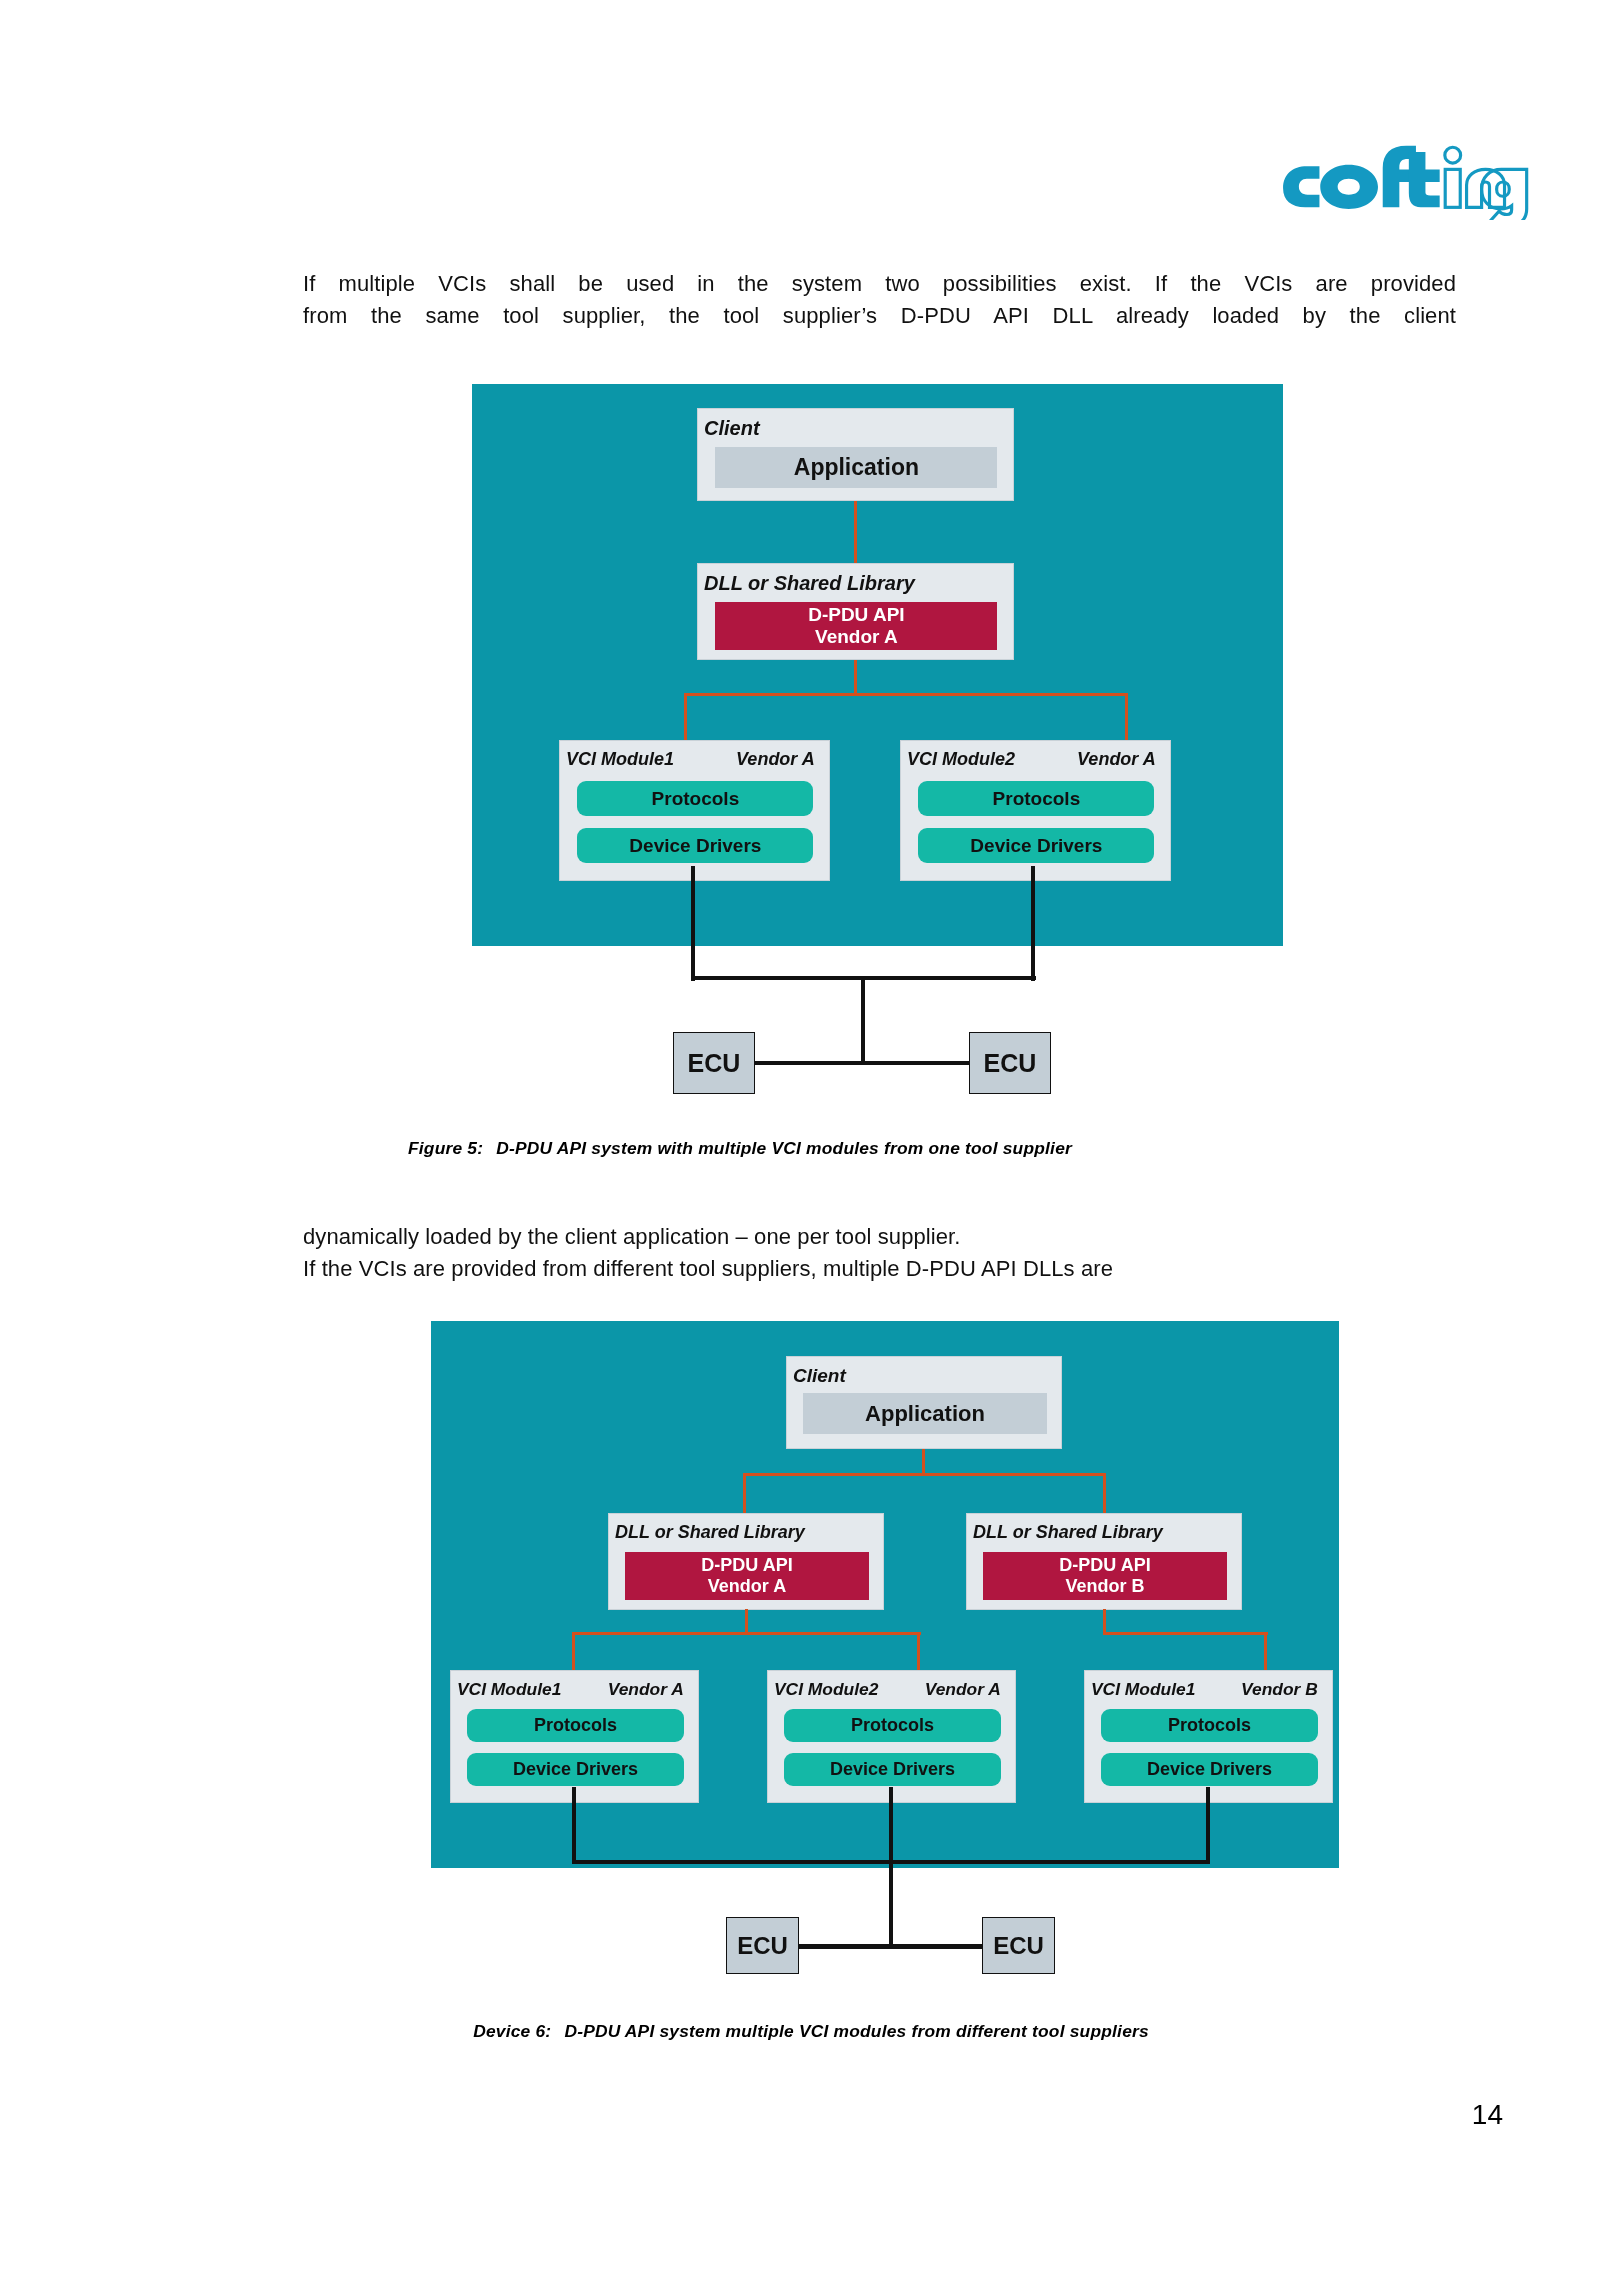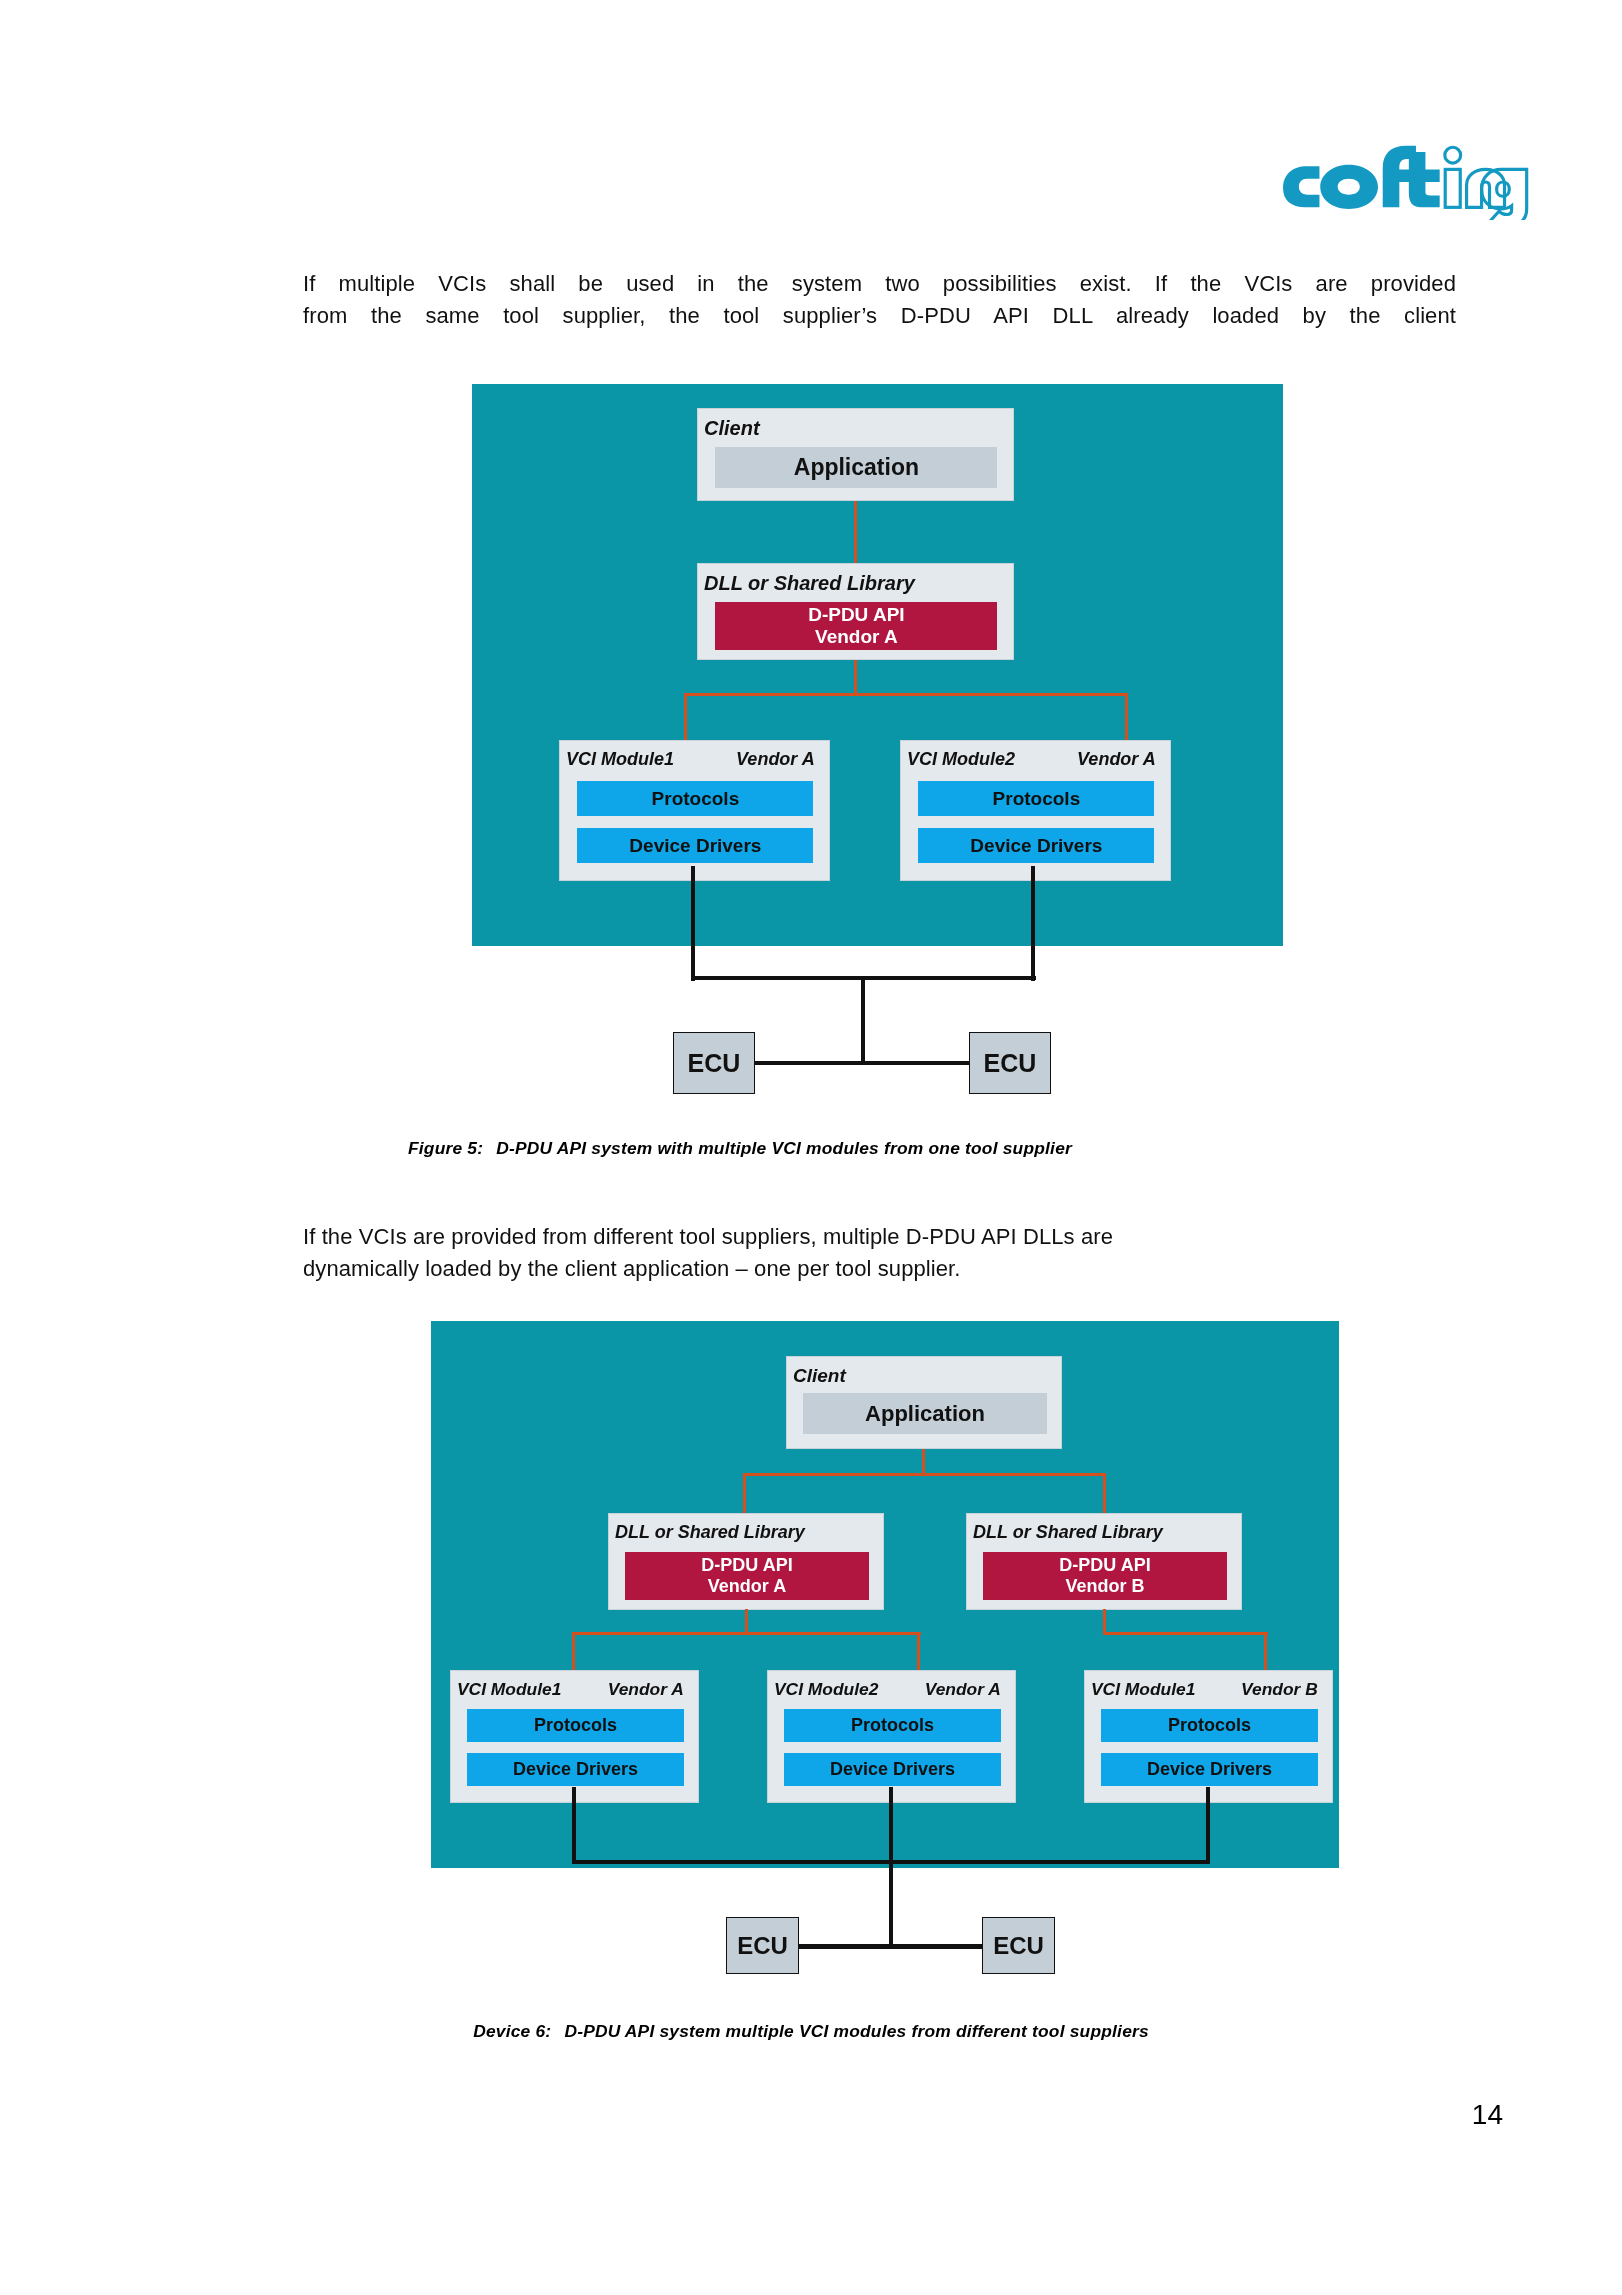--- a/index.html
+++ b/index.html
@@ -124,22 +124,23 @@
   }
   .inner-app {
     background: #c3ced6;
     color: #111;
   }
   .inner-api {
     background: #b01640;
     color: #ffffff;
   }
   .inner-orange {
-    background: #0ea5e9;
-    color: #111;
+    background: #14b8a6;
+    color: #111;
+    border-radius: 9px;
   }
 
   
   .oline {
     position: absolute;
     background: #d4501e;
   }
   .bline {
     position: absolute;
     background: #111111;
@@ -239,22 +240,22 @@
   <div class="ecu" style="left:201px; top:648px; width:82px; height:62px; font-size:25px;">ECU</div>
   <div class="ecu" style="left:497px; top:648px; width:82px; height:62px; font-size:25px;">ECU</div>
 </div>
 
 <div class="caption caption-1">
   <span class="num">Figure 5:</span>
   <span>D-PDU API system with multiple VCI modules from one tool supplier</span>
 </div>
 
 <div class="para para-2">
+  <div>dynamically loaded by the client application – one per tool supplier.</div>
   <div>If the VCIs are provided from different tool suppliers, multiple D-PDU API DLLs are</div>
-  <div>dynamically loaded by the client application – one per tool supplier.</div>
 </div>
 
 <div class="figure fig2">
   <div class="teal-panel"></div>
 
   <div class="cbox" style="left:355px; top:35px; width:276px; height:93px;">
     <div class="cbox-title left" style="top:8px; font-size:19px;">Client</div>
     <div class="inner inner-app" style="left:16px; top:36px; width:244px; height:41px; font-size:22px;">Application</div>
   </div>
 

